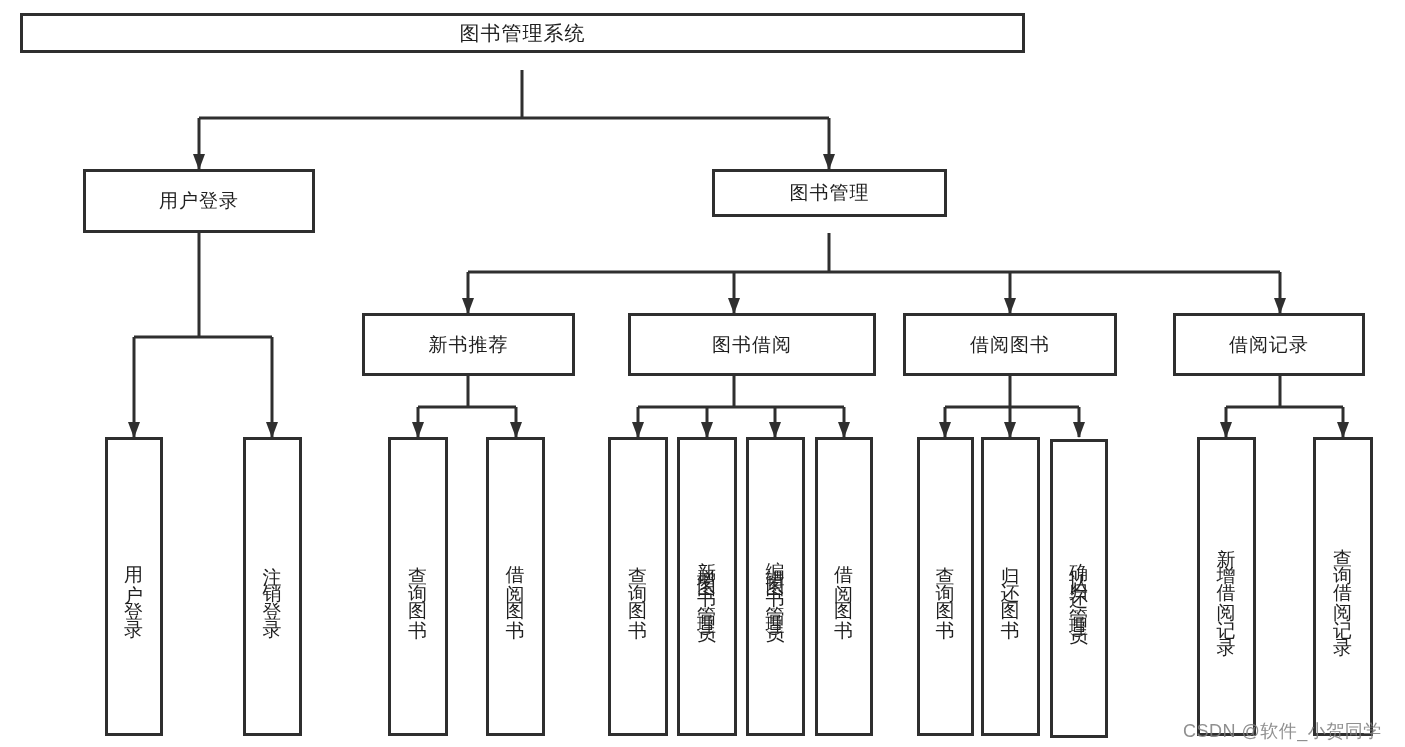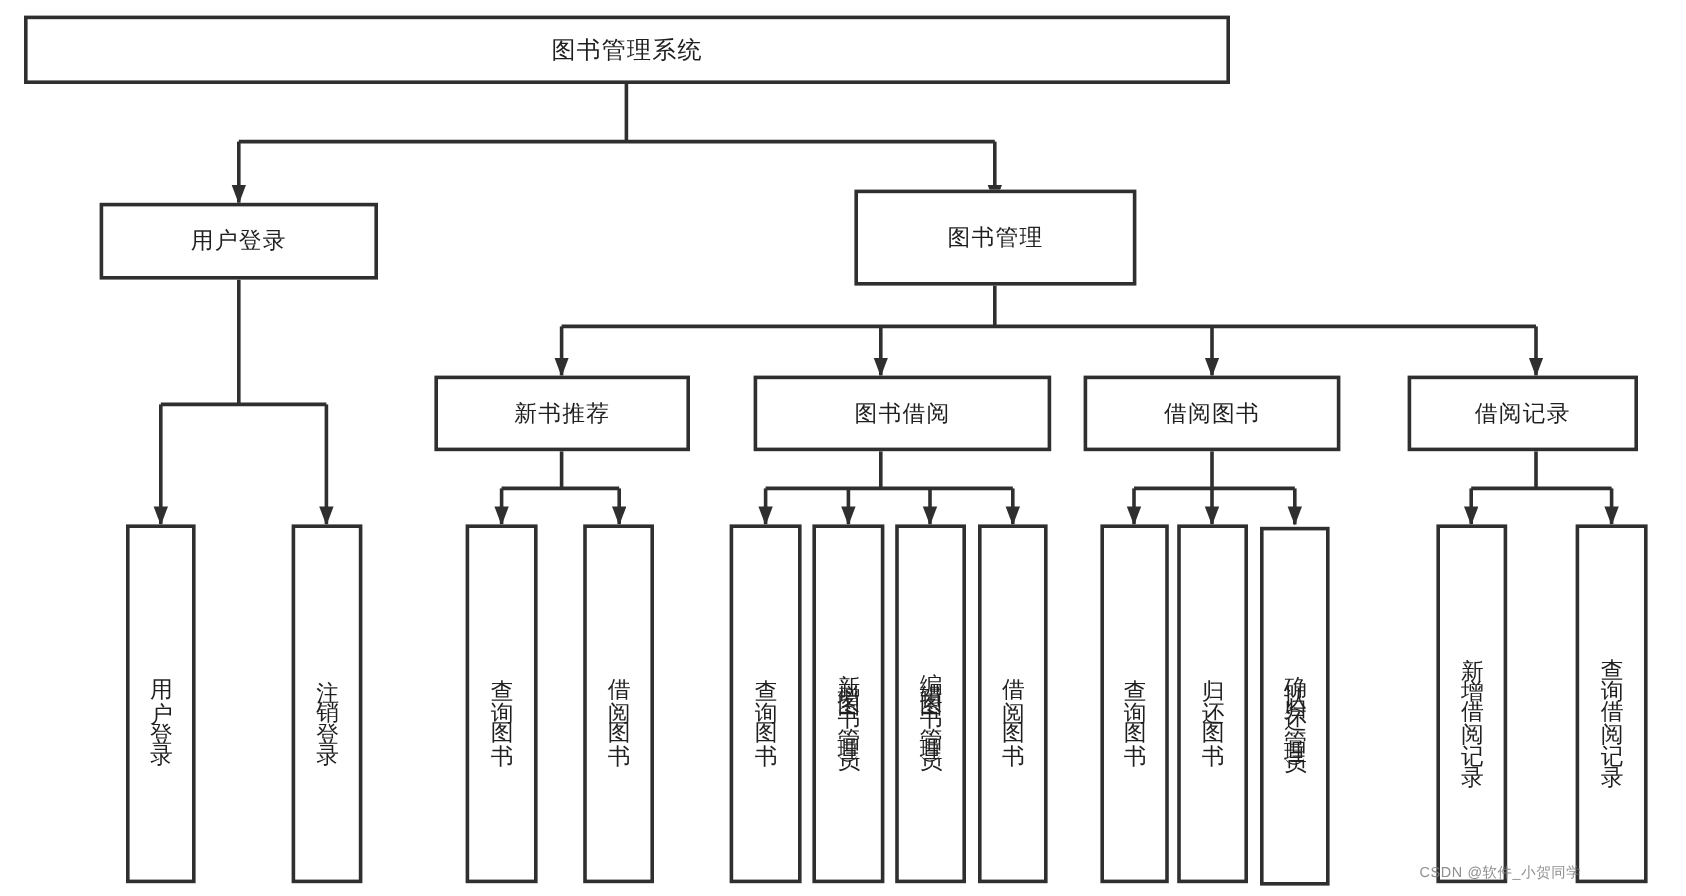--- a/index.html
+++ b/index.html
@@ -46,21 +46,21 @@
     writing-mode: vertical-rl;
     text-orientation: mixed;
     font-size: 19px;
     line-height: 1;
     white-space: nowrap;
   }
   #watermark {
     position: absolute;
     left: 1183px;
     top: 719px;
-    font-size: 12px;
+    font-size: 18px;
     color: rgba(128, 128, 128, 0.88);
     white-space: nowrap;
     letter-spacing: 0.5px;
     z-index: 5;
   }
 </style>
 </head>
 <body>
 
 <div id="stage">
@@ -101,28 +101,28 @@
       <line x1="945" y1="407" x2="945" y2="437" marker-end="url(#arr)"></line>
       <line x1="1010" y1="407" x2="1010" y2="437" marker-end="url(#arr)"></line>
       <line x1="1079" y1="407" x2="1079" y2="437" marker-end="url(#arr)"></line>
 
       <path d="M1280,376 V407 M1226,407 H1343"></path>
       <line x1="1226" y1="407" x2="1226" y2="437" marker-end="url(#arr)"></line>
       <line x1="1343" y1="407" x2="1343" y2="437" marker-end="url(#arr)"></line>
     </g>
   </svg>
 
-  <div class="node h-node root-node" style="left:20px;top:13px;width:1005px;height:57px">
+  <div class="node h-node root-node" style="left:20px;top:13px;width:1005px;height:40px">
     <span>图书管理系统</span>
   </div>
 
   <div class="node h-node" style="left:83px;top:169px;width:232px;height:64px">
     <span>用户登录</span>
   </div>
-  <div class="node h-node" style="left:712px;top:158px;width:235px;height:80px">
+  <div class="node h-node" style="left:712px;top:169px;width:235px;height:48px">
     <span>图书管理</span>
   </div>
 
   <div class="node h-node" style="left:362px;top:313px;width:213px;height:63px">
     <span>新书推荐</span>
   </div>
   <div class="node h-node" style="left:628px;top:313px;width:248px;height:63px">
     <span>图书借阅</span>
   </div>
   <div class="node h-node" style="left:903px;top:313px;width:214px;height:63px">

